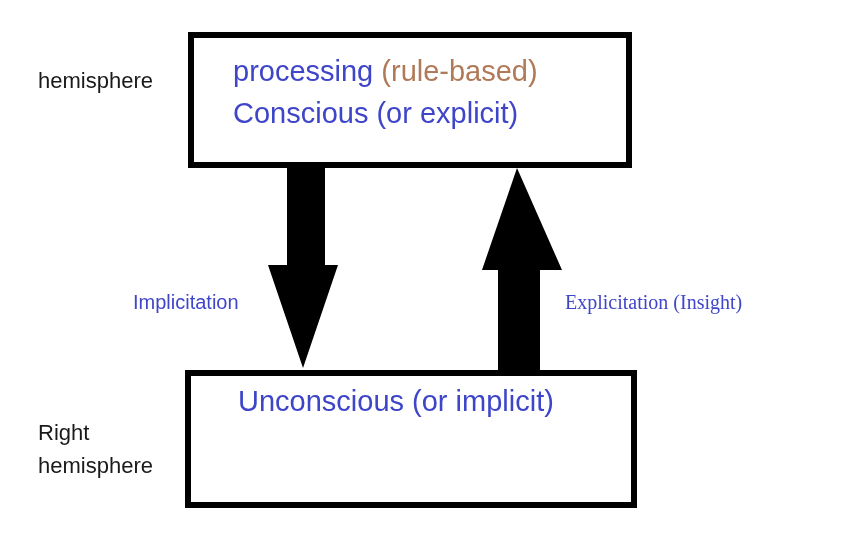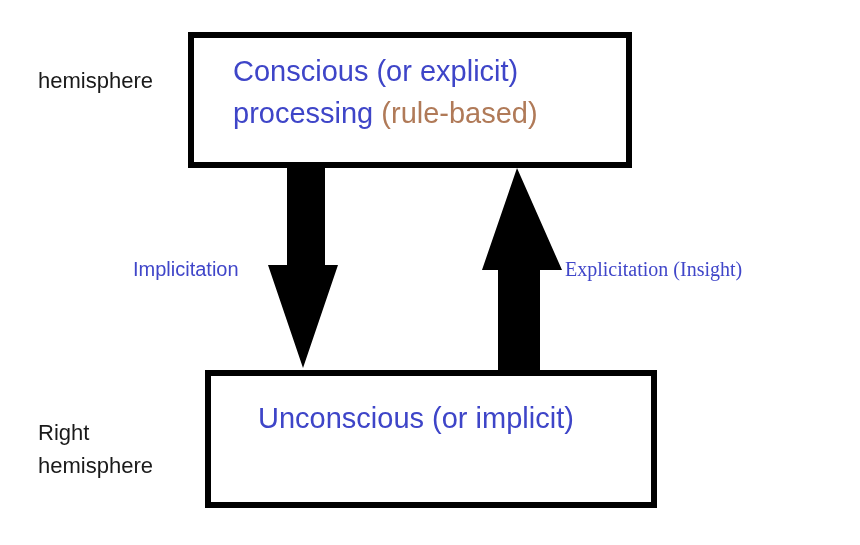--- a/index.html
+++ b/index.html
@@ -43,38 +43,38 @@
     top: 32px;
     width: 444px;
     height: 136px;
     padding: 12px 0 0 39px;
   }
   .box-bottom {
     left: 185px;
     top: 370px;
     width: 452px;
     height: 138px;
-    padding: 21px 0 0 47px;
-    margin-left: 20px;
+    padding: 4px 0 0 47px;
   }
   .box-line {
     font-size: 29px;
     line-height: 42px;
     white-space: nowrap;
   }
   .txt-blue  { color: #3e45c8; }
   .txt-brown { color: #b07a58; }
 
   
   .arrow-label {
     position: absolute;
     color: #4046c9;
     font-size: 20px;
     line-height: 24px;
     white-space: nowrap;
+    margin-top: 33px;
   }
   .label-implicitation { left: 133px; top: 257px; }
   .label-explicitation { left: 565px; top: 257px; font-family: Liberation Serif, serif; }
 
   
   .arrow-layer {
     position: absolute;
     left: 0;
     top: 0;
     pointer-events: none;
@@ -90,24 +90,24 @@
     <div>hemisphere</div>
   </div>
 
   <div class="hemi-label hemi-right">
     <div>Right</div>
     <div>hemisphere</div>
   </div>
 
   <div class="proc-box box-top">
     <div class="box-line">
-      <span class="txt-blue">Conscious (or explicit)</span>
+      <span class="txt-blue">processing </span><span class="txt-brown">(rule-based)</span>
     </div>
     <div class="box-line">
-      <span class="txt-blue">processing </span><span class="txt-brown">(rule-based)</span>
+      <span class="txt-blue">Conscious (or explicit)</span>
     </div>
   </div>
 
   <div class="proc-box box-bottom">
     <div class="box-line">
       <span class="txt-blue">Unconscious (or implicit)</span>
     </div>
   </div>
 
   <svg class="arrow-layer" width="860" height="545" viewBox="0 0 860 545" aria-hidden="true">

